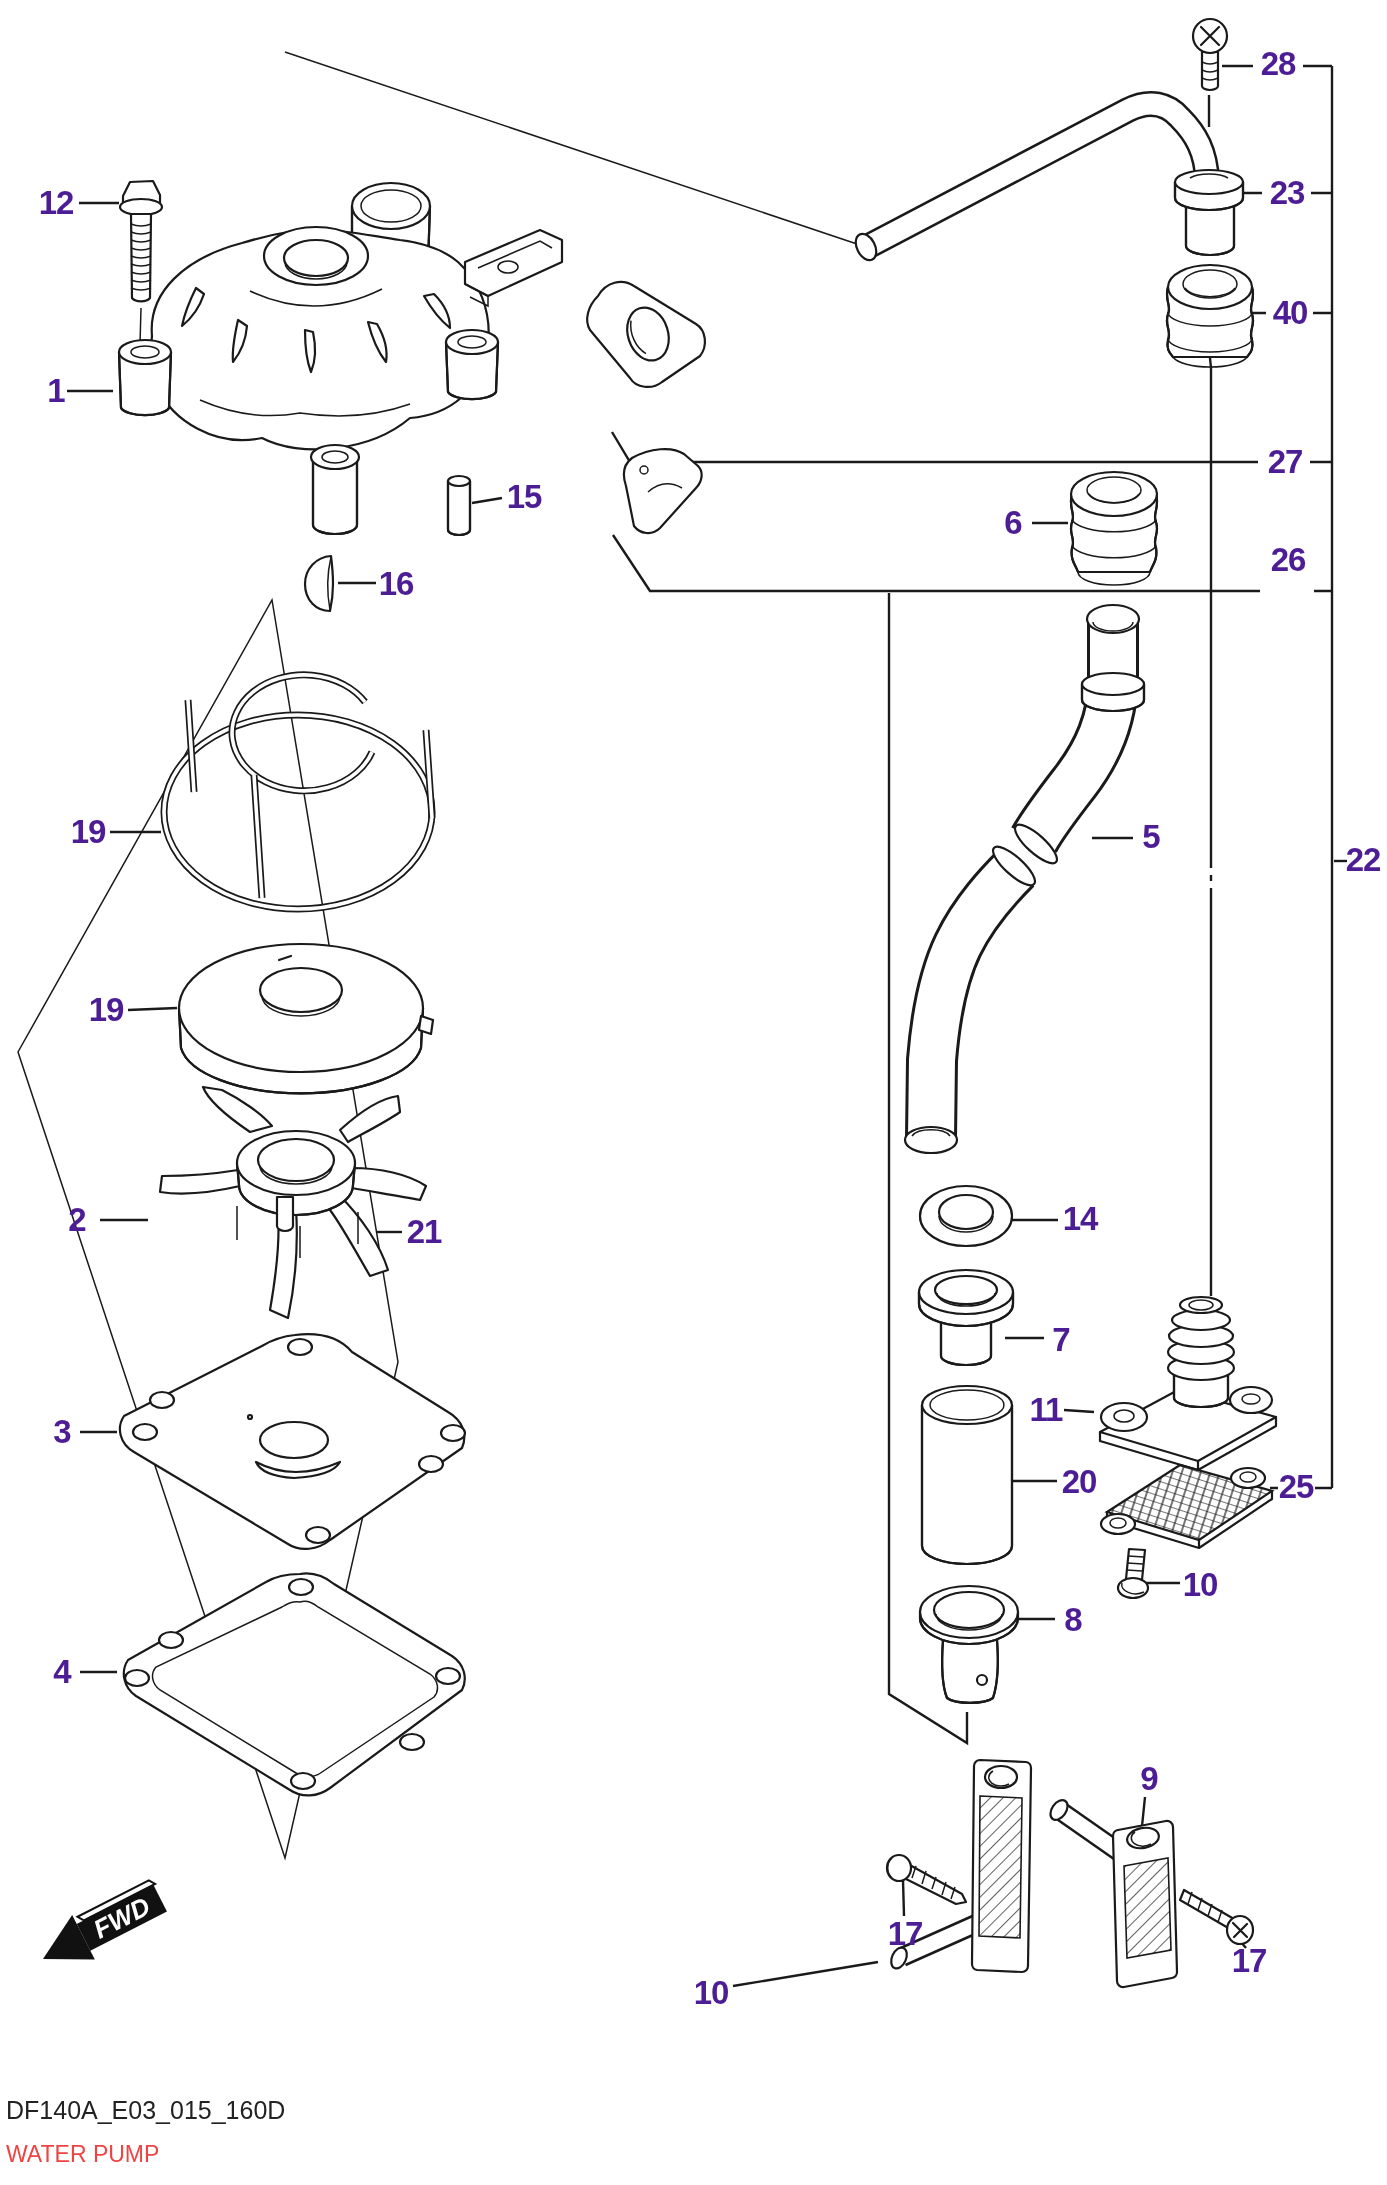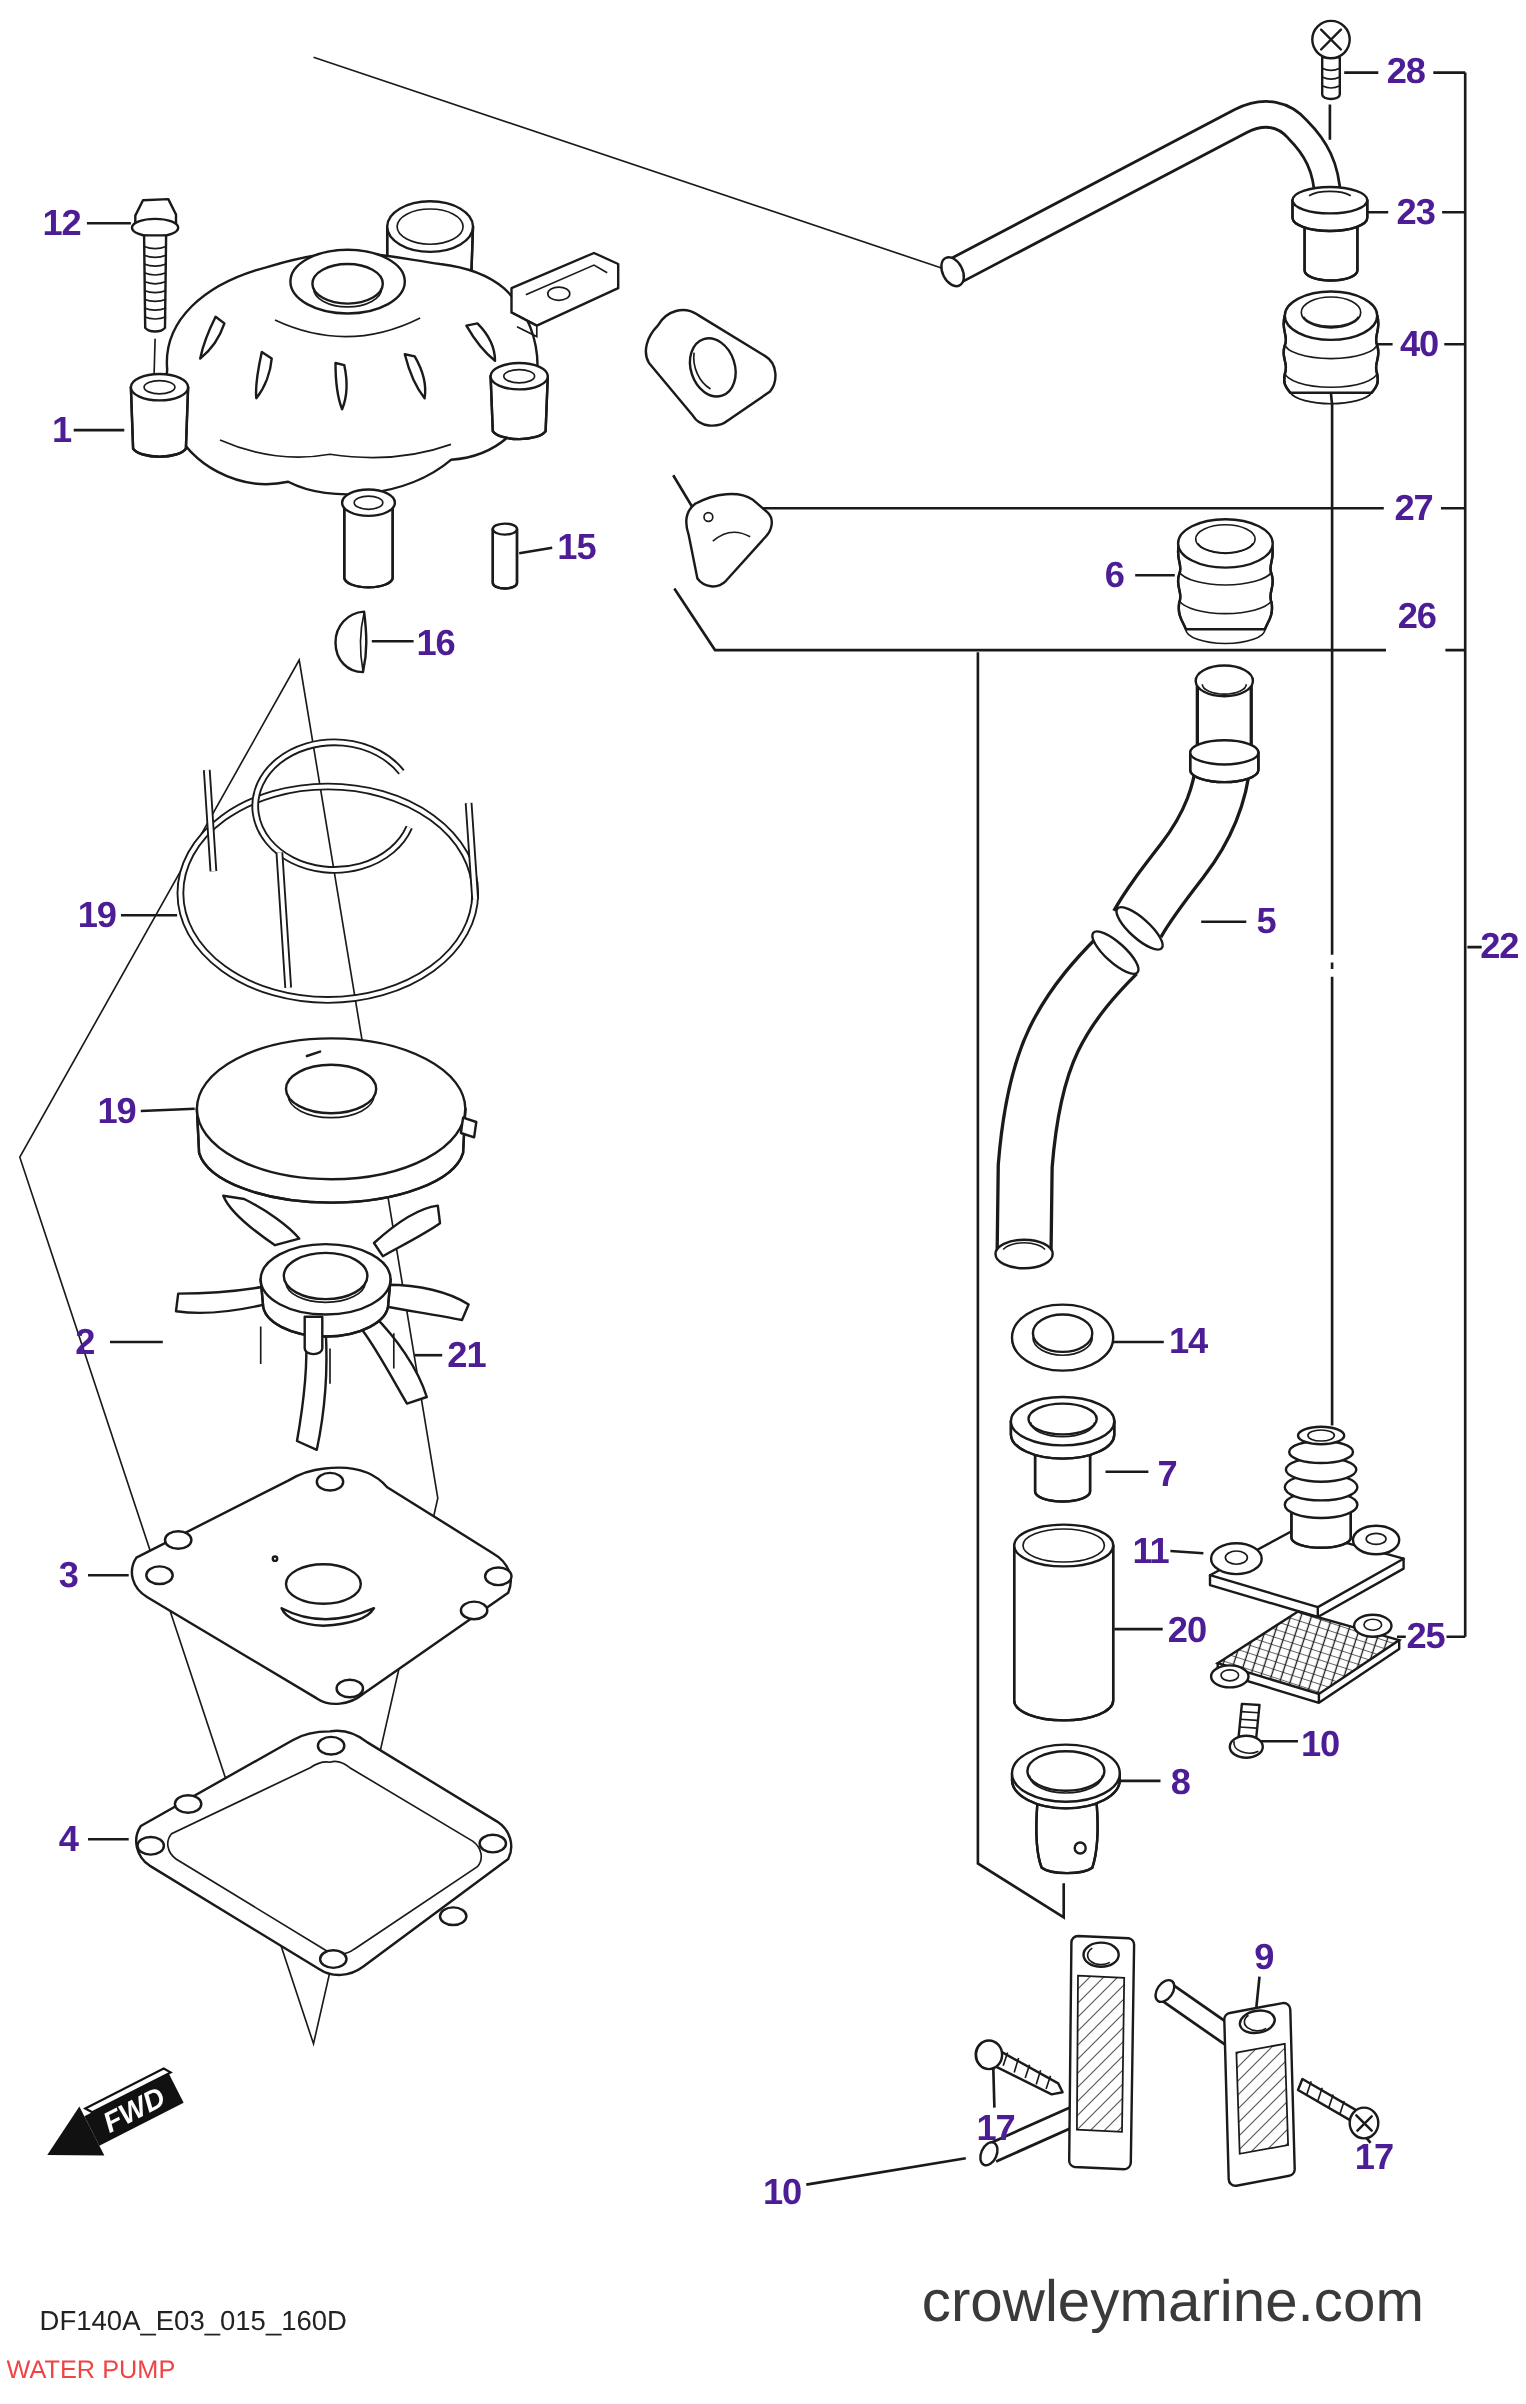--- a/index.html
+++ b/index.html
@@ -12,21 +12,21 @@
   .tube-b{fill:none;stroke:#1a1a1a;stroke-linecap:butt;}
   .tube-w{fill:none;stroke:#ffffff;stroke-linecap:butt;}
   .wire-b{fill:none;stroke:#1a1a1a;stroke-width:7;}
   .wire-w{fill:none;stroke:#ffffff;stroke-width:3.6;}
   .lead{stroke:#1a1a1a;stroke-width:2.4;fill:none;}
   .plabel{position:absolute;transform:translate(-50%,-50%);font-weight:bold;font-size:33px;
           color:#4c1d95;letter-spacing:-1px;white-space:nowrap;}
   .title{position:absolute;left:8px;top:2px;font-size:57px;font-weight:900;letter-spacing:-2px;color:#0d0d0d;}
   .watermark{position:absolute;left:122px;top:1018px;font-size:135px;color:#ececec;
              letter-spacing:14px;white-space:nowrap;}
-  .foot-code{position:absolute;left:6px;top:2096px;font-size:25px;color:#222;margin-left:30px;}
+  .foot-code{position:absolute;left:6px;top:2096px;font-size:25px;color:#222;}
   .foot-name{position:absolute;left:6px;top:2141px;font-size:23px;color:#ef4444;}
   .site{position:absolute;left:838px;top:2062px;font-size:53px;color:#3a3a3a;}
 </style>
 </head>
 <body>
 
 <div id="canvas">
 
 <svg id="art" width="1387" height="2185" viewBox="0 0 1387 2185">
   <defs>
@@ -417,15 +417,14 @@
 <div class="plabel" style="left:1073px;top:1620px">8</div>
 <div class="plabel" style="left:62px;top:1432px">3</div>
 <div class="plabel" style="left:62px;top:1672px">4</div>
 <div class="plabel" style="left:1149px;top:1779px">9</div>
 <div class="plabel" style="left:711px;top:1993px">10</div>
 <div class="plabel" style="left:905px;top:1934px">17</div>
 <div class="plabel" style="left:1249px;top:1961px">17</div>
 
 <div class="foot-code">DF140A_E03_015_160D</div>
 <div class="foot-name">WATER PUMP</div>
-<div class="site">crowleymarine.com</div>
 
 </div>
 
 </body></html>

